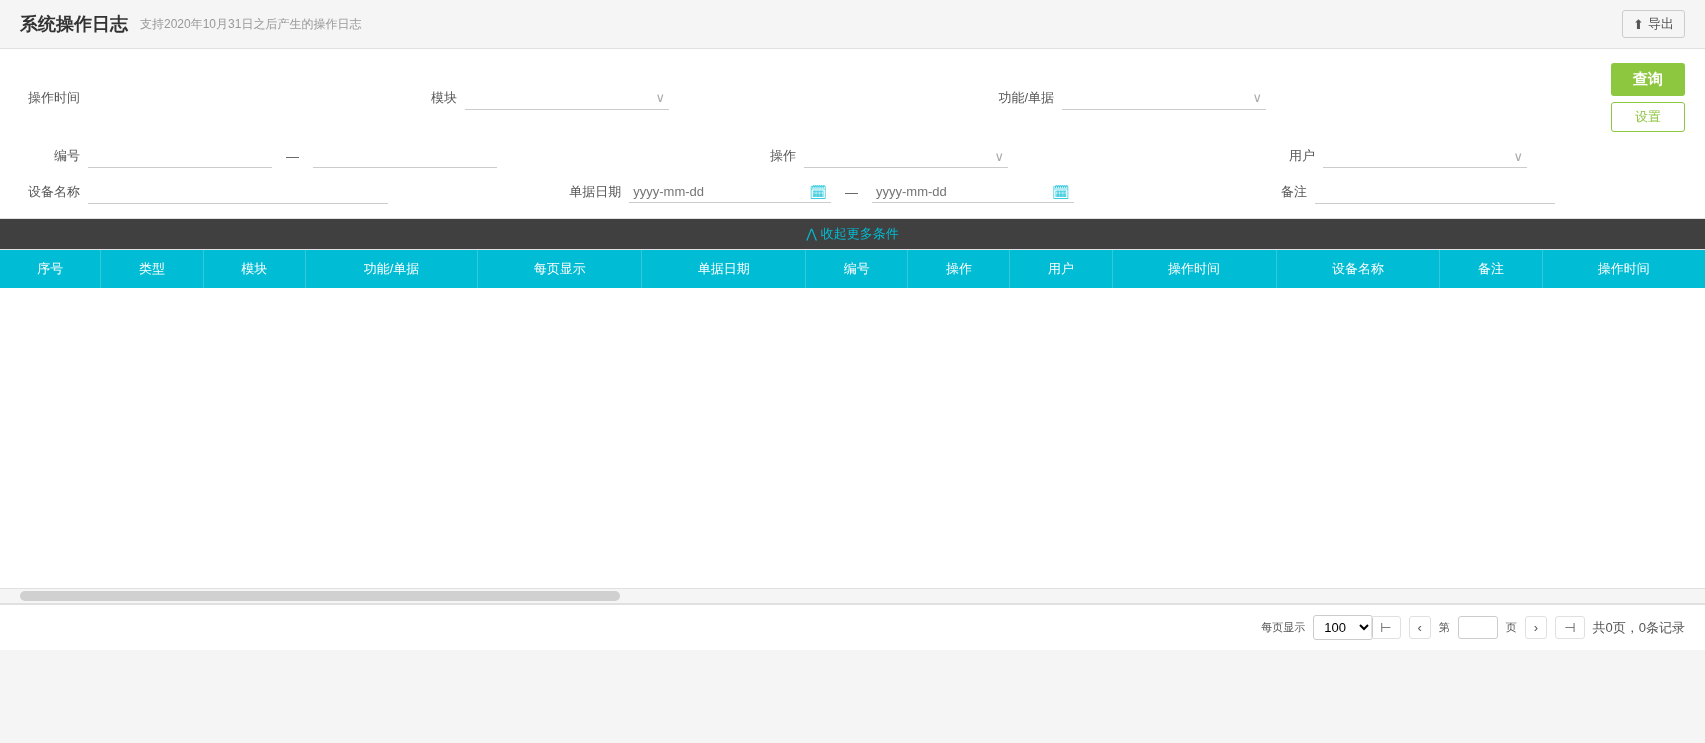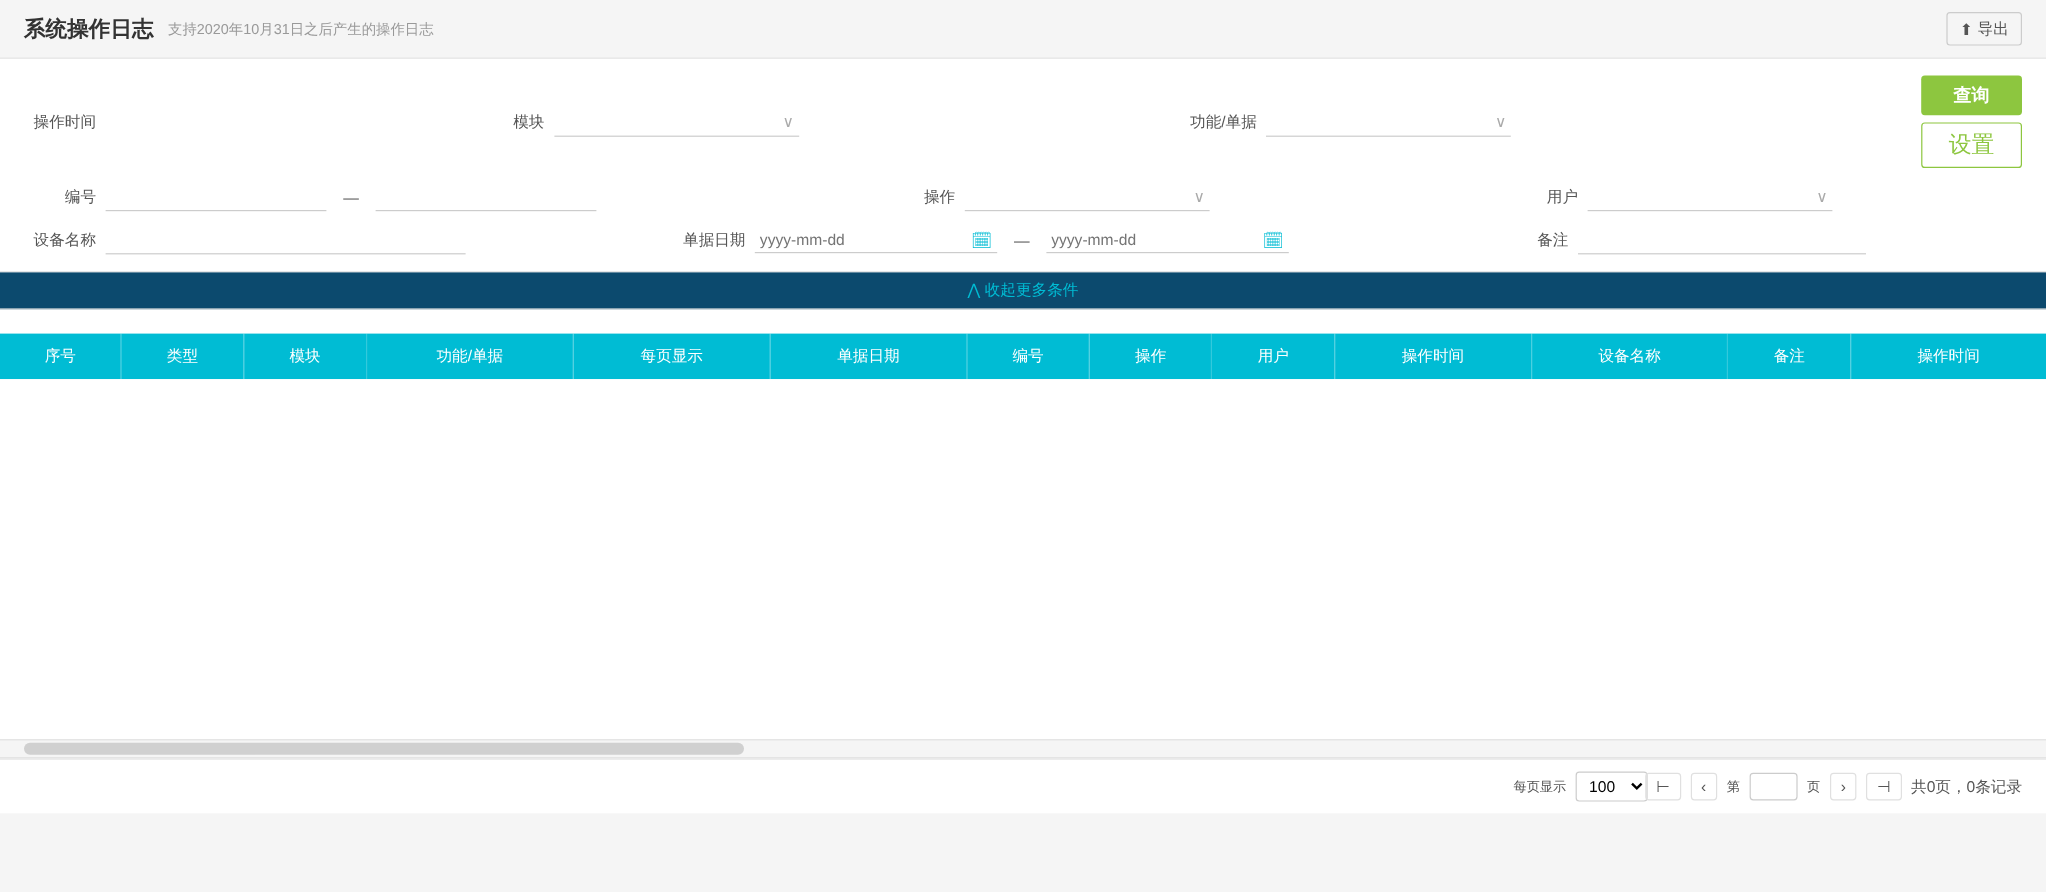--- a/index.html
+++ b/index.html
@@ -73,34 +73,34 @@
 
     .action-buttons {
       display: flex; flex-direction: column; gap: 6px; margin-left: auto;
     }
     .query-btn {
       background: #8dc63f; color: #fff; border: none; border-radius: 3px;
       padding: 7px 22px; cursor: pointer; font-size: 15px; font-weight: bold;
     }
     .settings-btn {
       background: #fff; color: #8dc63f; border: 1px solid #8dc63f; border-radius: 3px;
-      padding: 5px 22px; cursor: pointer; font-size: 19px;
+      padding: 5px 22px; cursor: pointer; font-size: 13px;
     }
 
     .collapse-bar {
-      text-align: center; padding: 6px; background: #0c4a6e; border-bottom: 1px solid #e0e0e0;
+      text-align: center; padding: 6px; background: #404040; border-bottom: 1px solid #e0e0e0;
       cursor: pointer; color: #00bcd4; font-size: 13px;
     }
 
     .table-container {
       background: #fff; overflow-x: auto;
     }
 
     table {
-      width: 100%; border-collapse: collapse; min-width: 1200px; margin-top: 20px;
+      width: 100%; border-collapse: collapse; min-width: 1200px;
     }
     thead tr {
       background: #00bcd4;
     }
     thead th {
       color: #fff; font-size: 13px; font-weight: normal;
       padding: 10px 8px; text-align: center; border-right: 1px solid rgba(255,255,255,0.2);
       white-space: nowrap;
     }
     thead th:last-child { border-right: none; }

